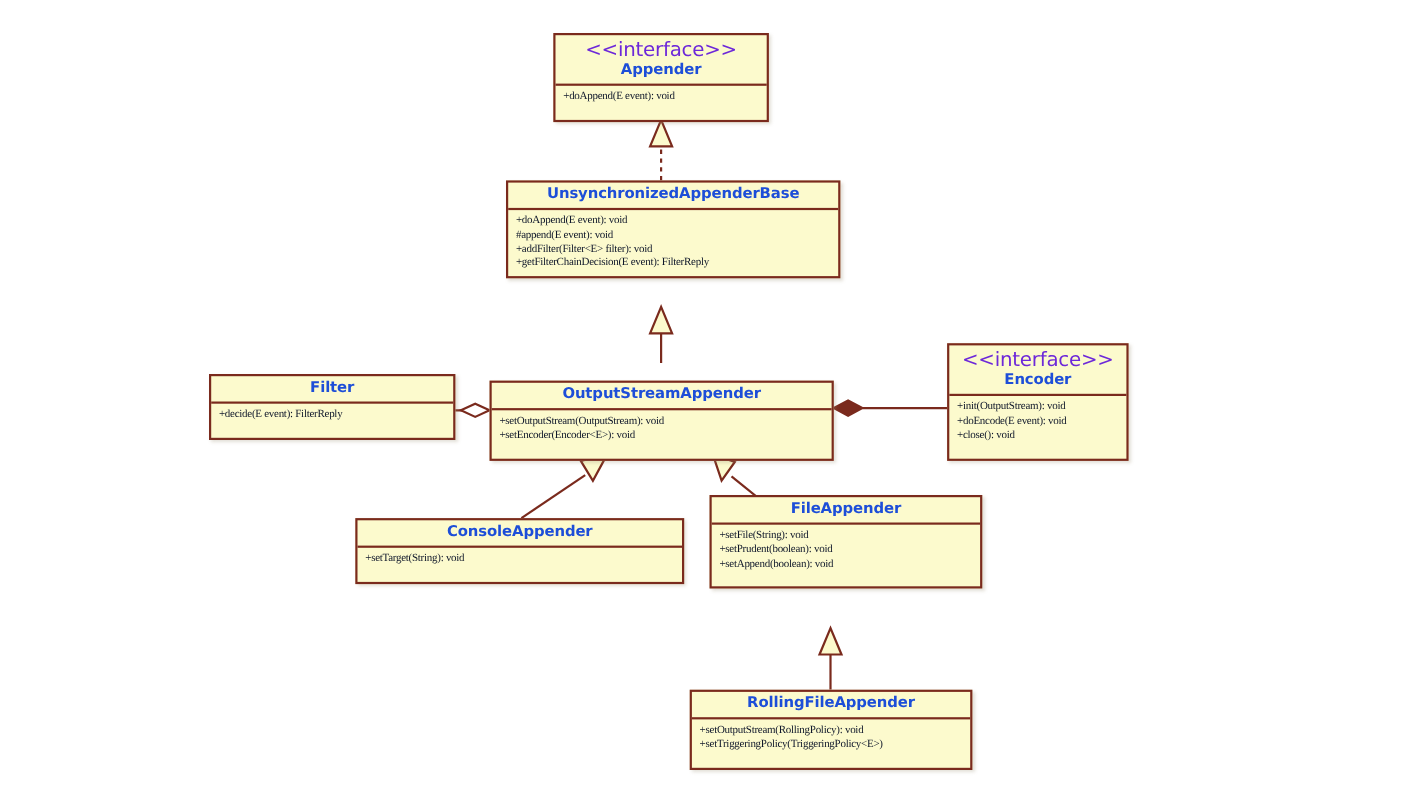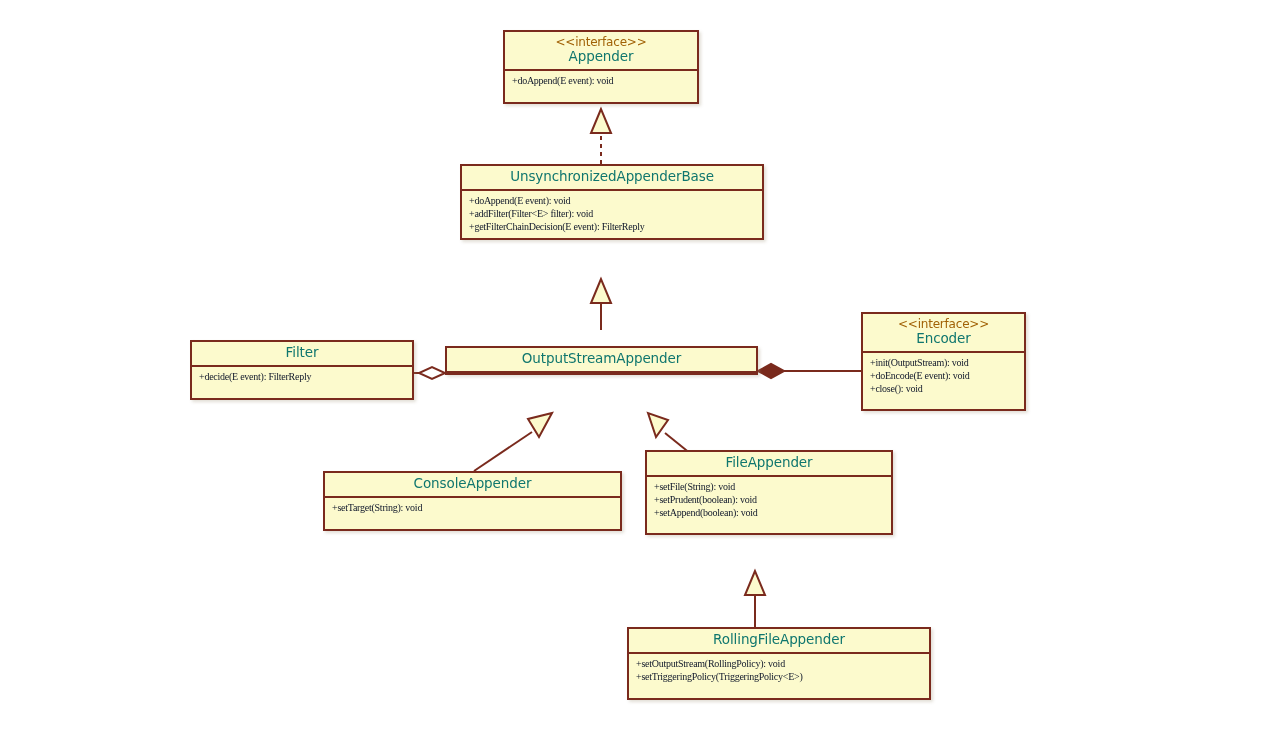--- a/index.html
+++ b/index.html
@@ -39,30 +39,30 @@
     z-index: 2;
   }
   .uml-header {
     padding: 3px 8px 4px 8px;
     text-align: center;
     border-bottom: 2px solid #7a2a1d;
     line-height: 1.18;
   }
   .uml-stereotype {
     display: block;
-    font-size: 12px;
+    font-size: 18px;
     font-weight: normal;
-    color: #a16207;
+    color: #6d28d9;
     letter-spacing: -0.2px;
   }
   .uml-name {
     display: block;
     font-size: 13.5px;
-    font-weight: normal;
-    color: #0f766e;
+    font-weight: bold;
+    color: #1d4ed8;
     letter-spacing: -0.1px;
   }
   .uml-members {
     padding: 4px 6px 5px 7px;
     line-height: 1.28;
   }
   .uml-member {
     display: block;
     font-size: 10px;
     color: #0f172a;
@@ -126,28 +126,33 @@
       <span class="uml-member">+doAppend(E event): void</span>
     </div>
   </div>
 
   <div class="uml-class" style="left:460px; top:164px; width:304px;">
     <div class="uml-header">
       <span class="uml-name">UnsynchronizedAppenderBase</span>
     </div>
     <div class="uml-members">
       <span class="uml-member">+doAppend(E event): void</span>
+      <span class="uml-member">#append(E event): void</span>
       <span class="uml-member">+addFilter(Filter&lt;E&gt; filter): void</span>
       <span class="uml-member">+getFilterChainDecision(E event): FilterReply</span>
     </div>
   </div>
 
   <div class="uml-class" style="left:445px; top:330px; width:313px;margin-top:16px;">
     <div class="uml-header">
       <span class="uml-name">OutputStreamAppender</span>
+    </div>
+    <div class="uml-members no-members-pad">
+      <span class="uml-member">+setOutputStream(OutputStream): void</span>
+      <span class="uml-member">+setEncoder(Encoder&lt;E&gt;): void</span>
     </div>
   </div>
 
   <div class="uml-class" style="left:190px; top:340px; width:224px;">
     <div class="uml-header">
       <span class="uml-name">Filter</span>
     </div>
     <div class="uml-members no-members-pad">
       <span class="uml-member">+decide(E event): FilterReply</span>
     </div>
@@ -178,21 +183,21 @@
     <div class="uml-header">
       <span class="uml-name">FileAppender</span>
     </div>
     <div class="uml-members no-members-pad">
       <span class="uml-member">+setFile(String): void</span>
       <span class="uml-member">+setPrudent(boolean): void</span>
       <span class="uml-member">+setAppend(boolean): void</span>
     </div>
   </div>
 
-  <div class="uml-class" style="left:627px; top:627px; width:304px;">
+  <div class="uml-class" style="left:627px; top:627px; width:257px;">
     <div class="uml-header">
       <span class="uml-name">RollingFileAppender</span>
     </div>
     <div class="uml-members no-members-pad">
       <span class="uml-member">+setOutputStream(RollingPolicy): void</span>
       <span class="uml-member">+setTriggeringPolicy(TriggeringPolicy&lt;E&gt;)</span>
     </div>
   </div>
 
 </div>

